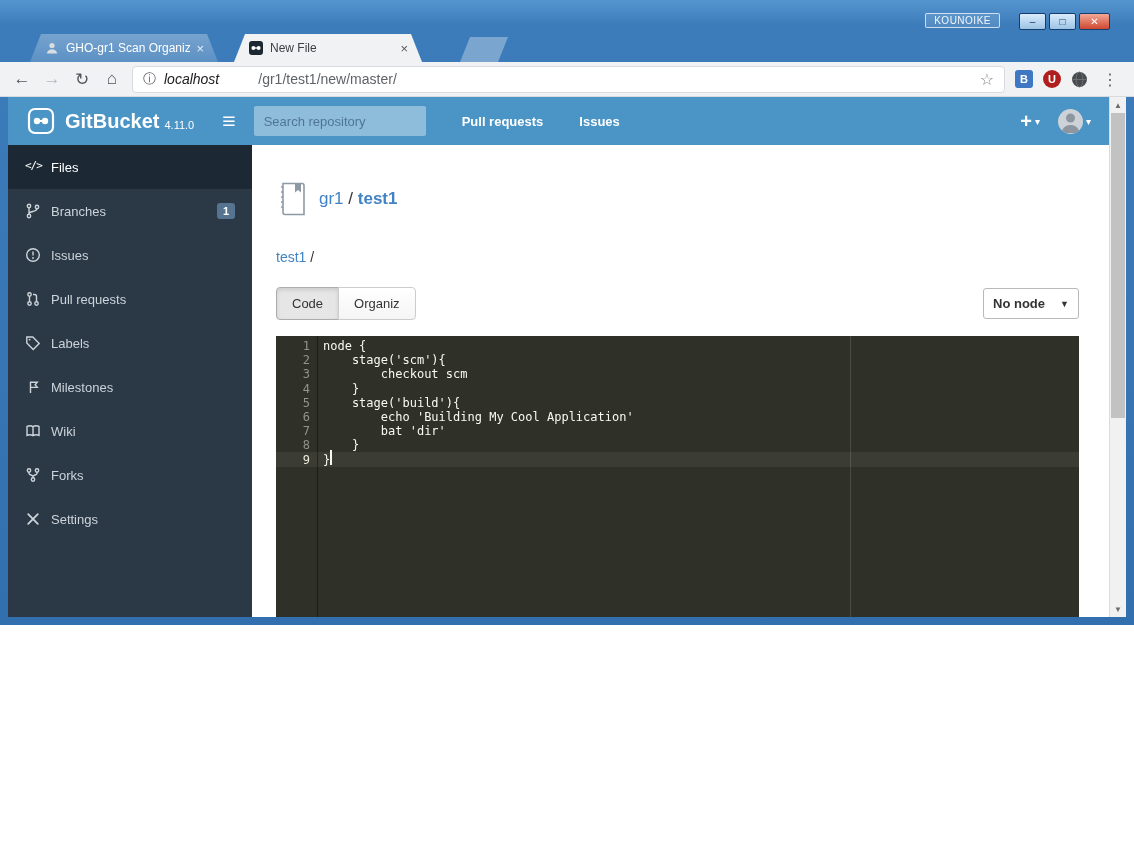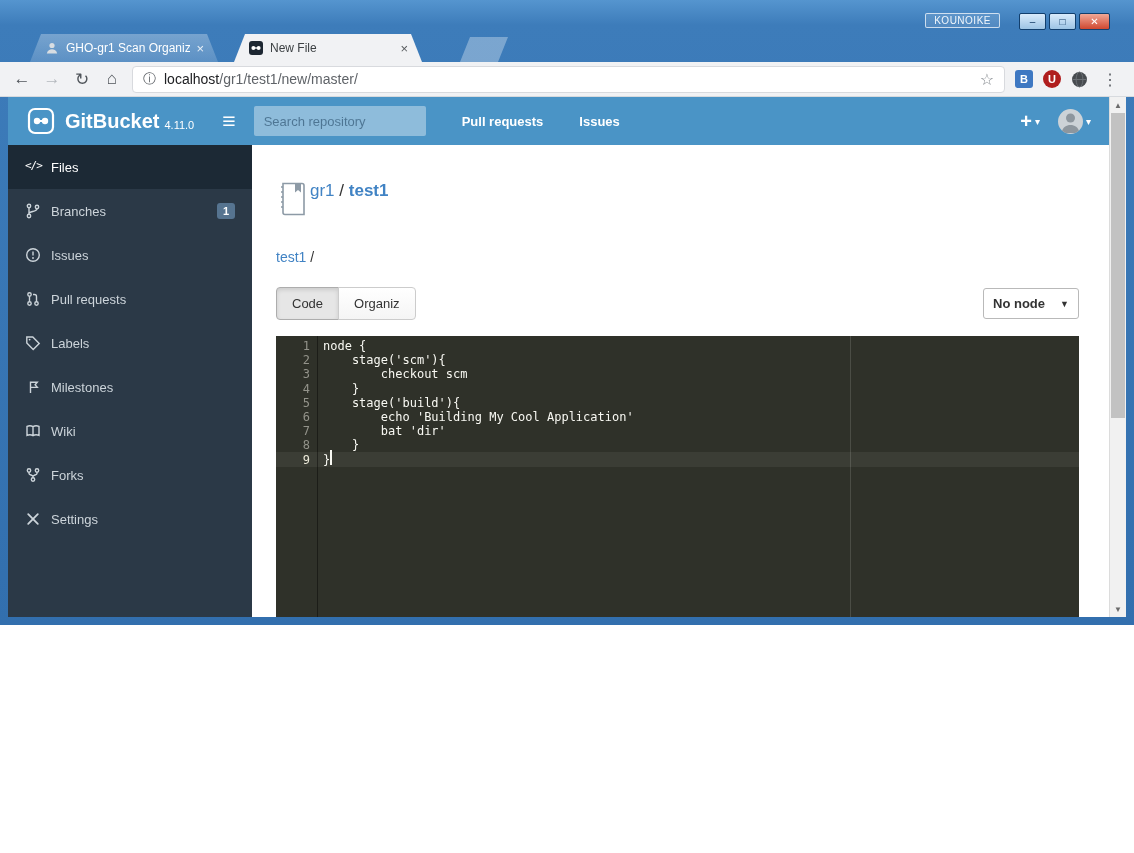--- a/index.html
+++ b/index.html
@@ -36,22 +36,22 @@
 
   
   .toolbar { height:35px; background:#f1f2f4; display:flex; align-items:center; gap:10px;
              padding:0 12px; border-bottom:1px solid #d7dade; }
   .nav-icon { font-size:17px; color:#50555a; width:20px; text-align:center; }
   .nav-icon.disabled { color:#b4b8bd; }
   .urlbar { flex:1; height:27px; background:#fff; border:1px solid #d8dade; border-radius:4px;
             display:flex; align-items:center; padding:0 10px; gap:8px; min-width:0; }
   .url-info { color:#5f6368; font-size:13px; }
   .url-text { font-size:14px; white-space:nowrap; }
-  .url-host { color:#202124; }
-  .url-path { color:#5f6368; }
+  .url-host { color:#202124;font-style:italic; }
+  .url-path { color:#5f6368;margin-left:39px; }
   .url-star { margin-left:auto; color:#80868b; font-size:16px; }
   .ext-b { width:18px; height:18px; border-radius:3px; background:#3e78c2; color:#fff;
            font-size:11px; font-weight:bold; display:flex; align-items:center; justify-content:center; }
   .ext-b::after { content:""; }
   .ext-u { width:18px; height:18px; border-radius:50%; background:#b01e1e; color:#fff;
            font-size:11px; font-weight:bold; display:flex; align-items:center; justify-content:center; }
   .ext-globe { width:17px; height:17px; }
   .menu-dots { color:#5f6368; font-size:16px; padding:0 4px; }
 
   
@@ -80,21 +80,21 @@
   .side-item { height:44px; display:flex; align-items:center; gap:10px; padding:0 17px;
                color:#ccd4da; font-size:13px; }
   .side-item.active { background:#1c2935; color:#fff; }
   .side-icon { width:16px; height:16px; flex:0 0 16px; }
   .code-glyph { font-family:"DejaVu Sans Mono",monospace; font-size:11px; letter-spacing:-1px; }
   .badge { margin-left:auto; background:#567490; color:#fff; font-size:11px; font-weight:bold;
            padding:2px 6px; border-radius:3px; }
 
   
   .main { flex:1; min-width:0; background:#fff; padding:24px 30px 0 24px; overflow:hidden; }
-  .repo-head { display:flex; align-items:flex-start; gap:2px; margin-top:12px; }
+  .repo-head { display:flex; align-items:center; gap:11px; margin-top:12px; }
   .repo-crumb { font-size:17px; color:#333; }
   .link { color:#4183c4; }
   .repo-name { font-weight:bold; }
   .path-crumb { margin-top:32px; font-size:14px; color:#333; }
   .filename { margin-top:10px; width:100%; height:31px; background:#fafad0; border:1px solid #cfcfb0;
               border-radius:3px; padding:0 10px; font-size:13px; color:#333; outline:none; }
   .ed-toolbar { margin-top:22px; display:flex; align-items:center; }
   .btn { height:33px; padding:0 15px; font-size:13px; color:#333; border:1px solid #ccc; background:#fff; }
   .btn.active-btn { background:#e6e6e6; border-color:#adadad;
                     box-shadow:inset 0 2px 4px rgba(0,0,0,.12); border-radius:4px 0 0 4px; }

